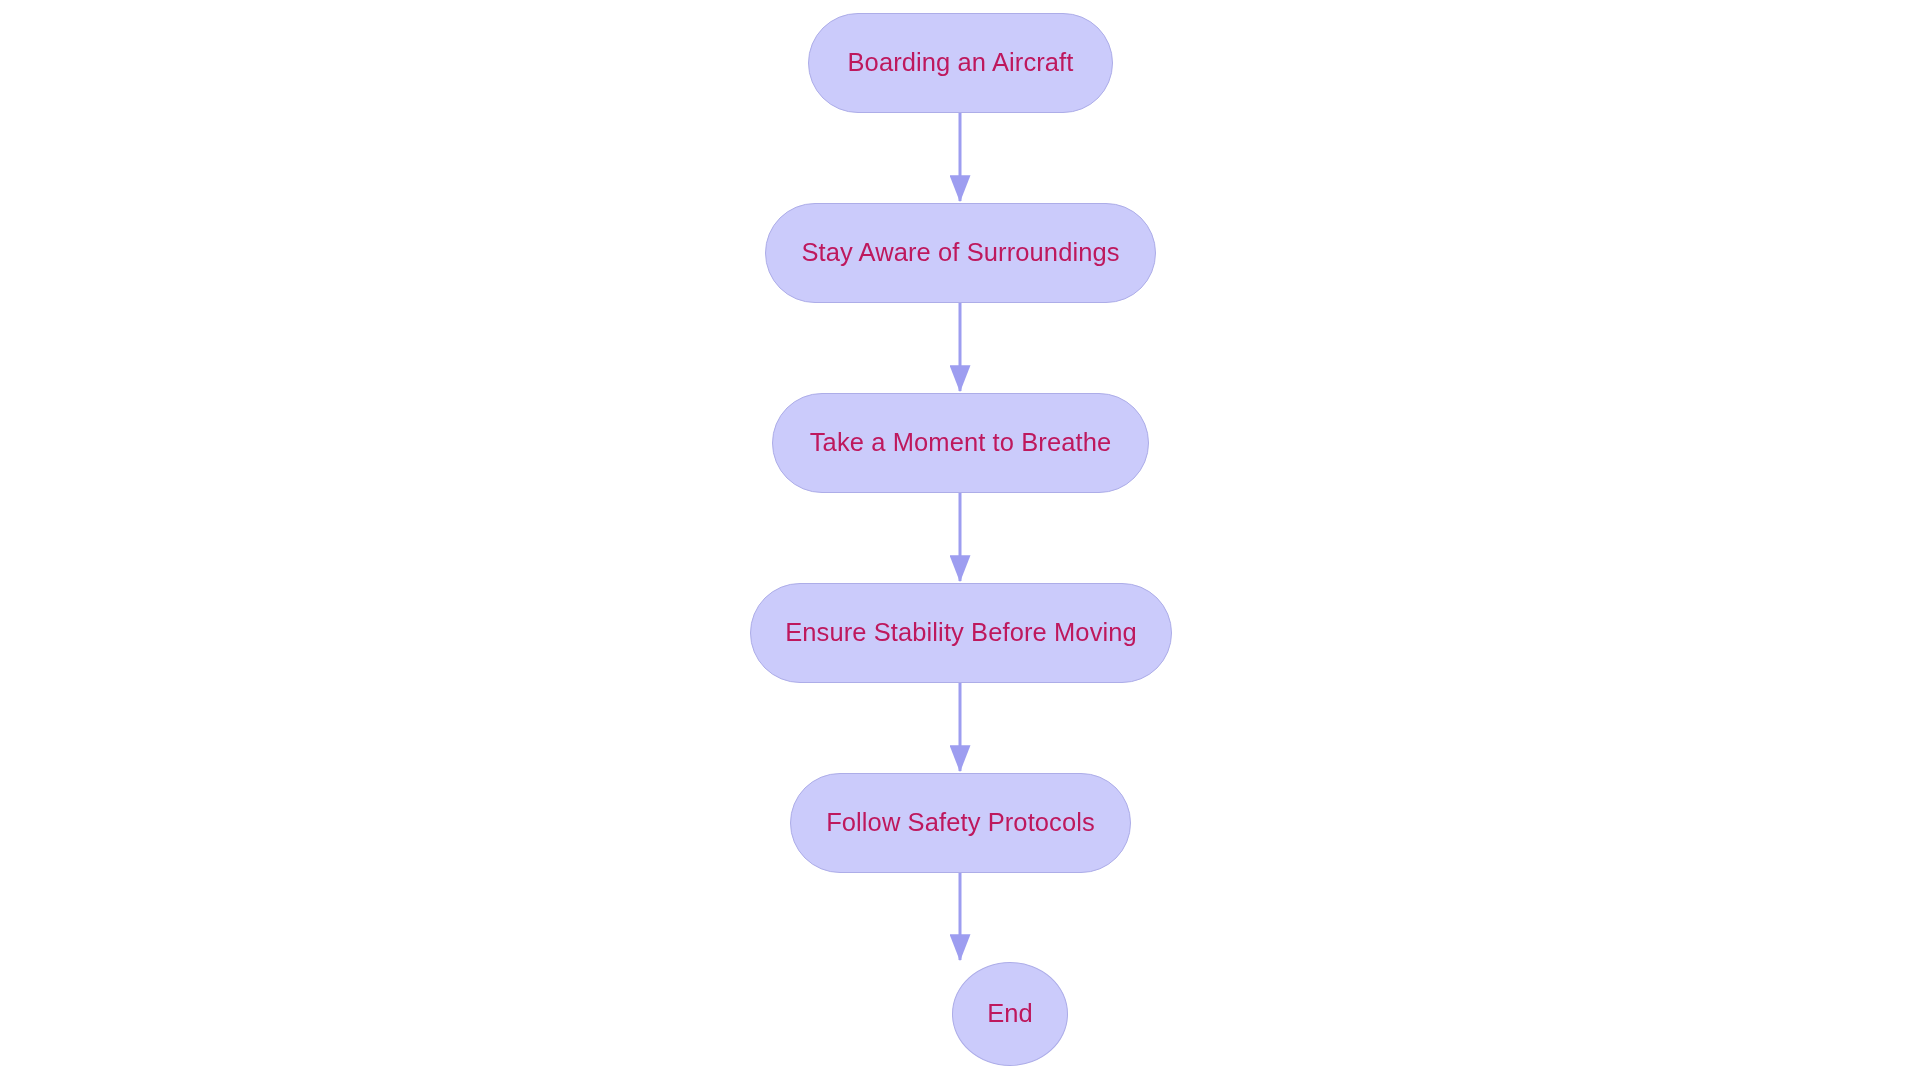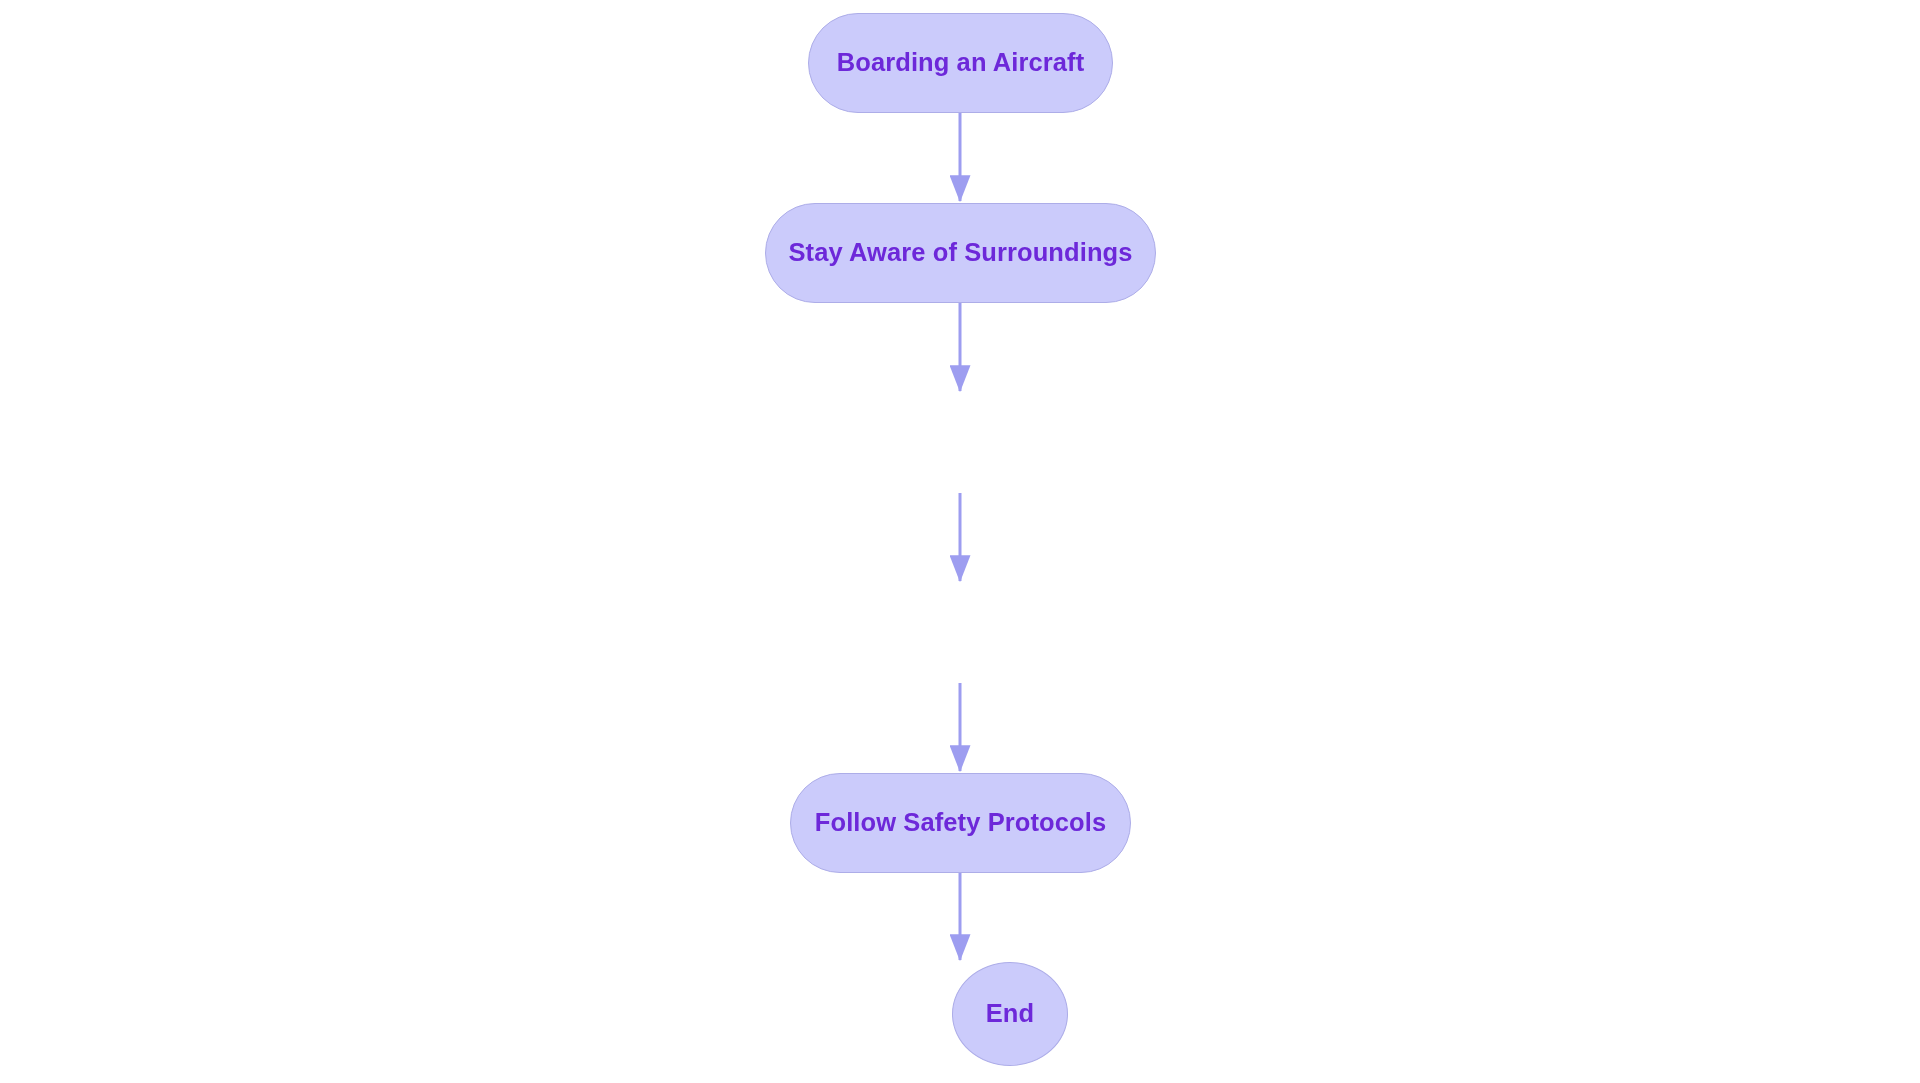--- a/index.html
+++ b/index.html
@@ -32,23 +32,23 @@
 
   .node {
     position: absolute;
     box-sizing: border-box;
     display: flex;
     align-items: center;
     justify-content: center;
     background: #cbcbfb;
     border: 1.3px solid #adade8;
     border-radius: 999px;
-    color: #6d28d9;
+    color: #be185d;
     font-size: 25.5px;
-    font-weight: 700;
+    font-weight: 400;
     letter-spacing: 0.1px;
     line-height: 1;
     white-space: nowrap;
     user-select: none;
   }
 
   .node-label {
     display: block;
     padding-bottom: 1px;
   }
@@ -77,21 +77,27 @@
   </svg>
 
   <div class="node" style="left:808px; top:13px; width:305px; height:100px;">
     <span class="node-label">Boarding an Aircraft</span>
   </div>
 
   <div class="node" style="left:765px; top:203px; width:391px; height:100px;">
     <span class="node-label">Stay Aware of Surroundings</span>
   </div>
 
+  <div class="node" style="left:772px; top:393px; width:377px; height:100px;">
+    <span class="node-label">Take a Moment to Breathe</span>
+  </div>
 
+  <div class="node" style="left:750px; top:583px; width:422px; height:100px;">
+    <span class="node-label">Ensure Stability Before Moving</span>
+  </div>
 
   <div class="node" style="left:790px; top:773px; width:341px; height:100px;justify-content:center;">
     <span class="node-label">Follow Safety Protocols</span>
   </div>
 
   <div class="node terminal" style="left:952px; top:962px; width:116px; height:104px;">
     <span class="node-label">End</span>
   </div>
 
 </div>

